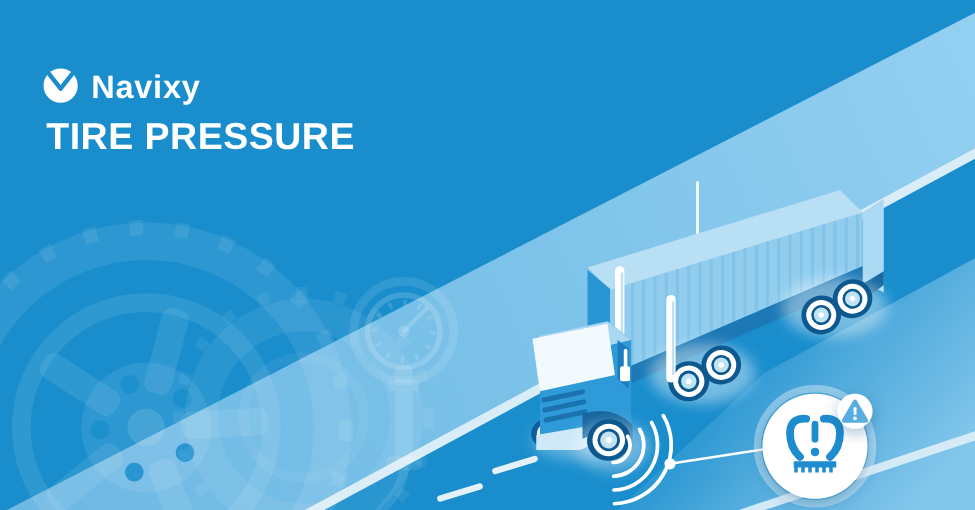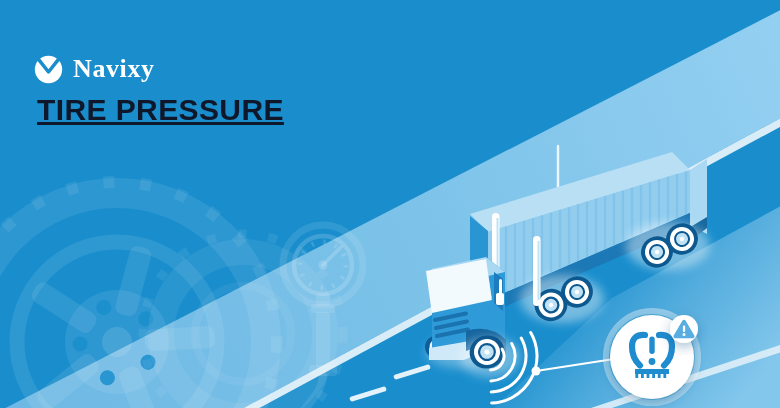--- a/index.html
+++ b/index.html
@@ -4,29 +4,29 @@
 <style>
   html,body{margin:0;padding:0;background:#0b6ea8;}
   .banner{
     position:relative;width:780px;height:408px;overflow:hidden;
     font-family:"Liberation Sans","DejaVu Sans",sans-serif;
     background:#1a8ecd;
   }
   .banner svg.art{position:absolute;left:0;top:0;z-index:1;}
   .logo{
     position:absolute;left:34px;top:54px;z-index:5;
-    display:flex;align-items:flex-end;gap:10px;font-family:Liberation Serif, serif;
+    display:flex;align-items:flex-start;gap:10px;
   }
   .logo .mark{width:29px;height:29px;display:block;}
   .logo .word{
     color:#ffffff;font-size:26px;font-weight:700;letter-spacing:0.6px;
   }
   .title{
-    position:absolute;left:37px;top:90px;z-index:5;color:#0f172a;
-    font-size:30px;font-weight:700;line-height:40px;letter-spacing:0.4px;text-decoration:underline;
+    position:absolute;left:37px;top:90px;z-index:5;color:#ffffff;
+    font-size:30px;font-weight:700;line-height:40px;letter-spacing:0.4px;
   }
 </style>
 </head>
 <body>
 
 <div class="banner">
 
   <svg class="art" width="780" height="408" viewBox="0 0 780 408">
     <defs>
       <linearGradient id="bandGrad" x1="0" y1="420" x2="780" y2="60" gradientUnits="userSpaceOnUse">

